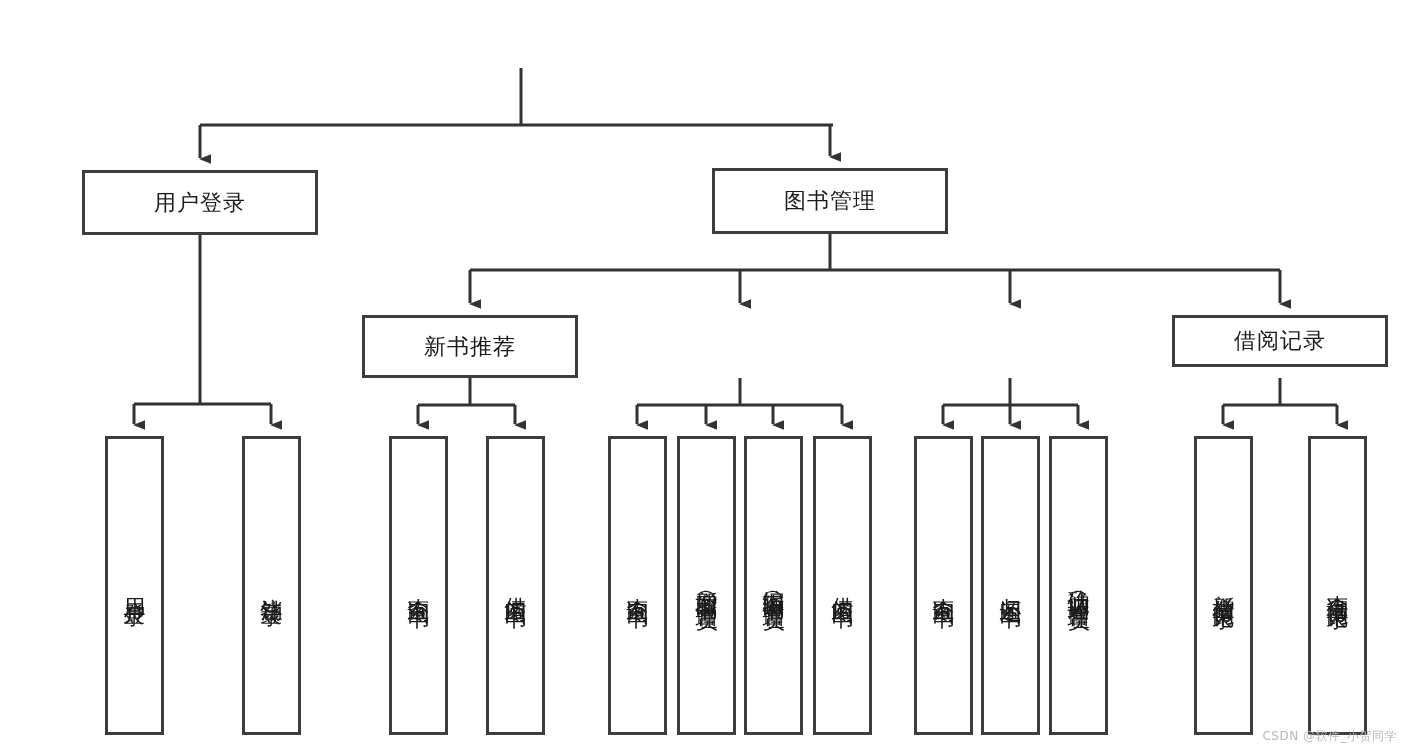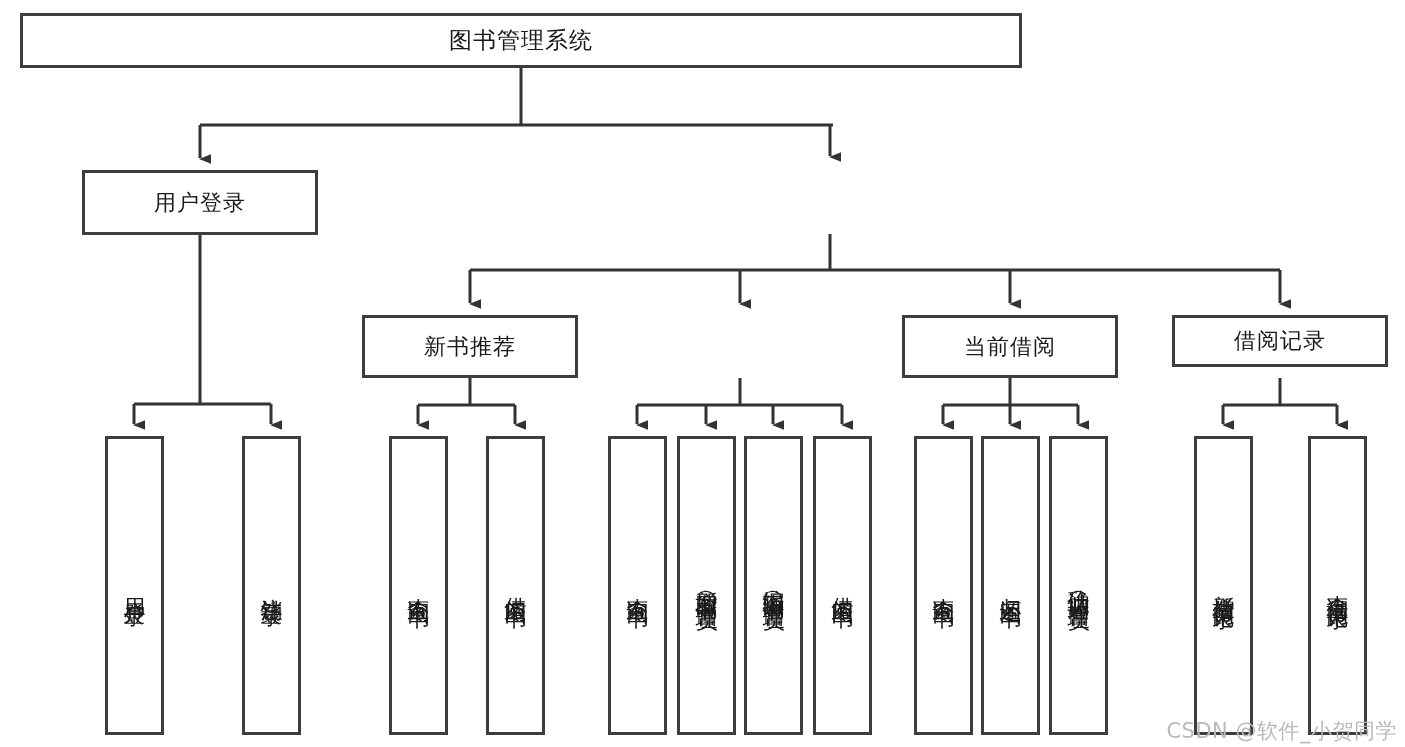--- a/index.html
+++ b/index.html
@@ -48,21 +48,21 @@
     font-size:22px;
     letter-spacing:3px;
     line-height:1.1;
     white-space:nowrap;
     max-height:285px;
   }
   .watermark{
     position:absolute;
     right:8px;
     bottom:2px;
-    font-size:21px;
+    font-size:12px;
     color:#b9b9b9;
     letter-spacing:0.5px;
     z-index:5;
     white-space:nowrap;
   }
 </style>
 </head>
 <body>
 
 <div id="diagram">
@@ -110,33 +110,30 @@
       <path d="M1010,405 L1010,424" marker-end="url(#arrow)"></path>
       <path d="M1078,405 L1078,424" marker-end="url(#arrow)"></path>
 
       <path d="M1280,378 L1280,405"></path>
       <path d="M1223,405 L1337,405"></path>
       <path d="M1223,405 L1223,424" marker-end="url(#arrow)"></path>
       <path d="M1337,405 L1337,424" marker-end="url(#arrow)"></path>
     </g>
   </svg>
 
-  <div class="node root" style="left:20px; top:13px; width:1002px; height:55px;">
-    <span class="label">图书管理系统</span>
-  </div>
 
   <div class="node" style="left:82px; top:170px; width:236px; height:65px;">
     <span class="label">用户登录</span>
   </div>
+  <div class="node" style="left:712px; top:168px; width:236px; height:66px;">
+    <span class="label">图书管理</span>
+  </div>
 
   <div class="node" style="left:362px; top:315px; width:216px; height:63px;">
     <span class="label">新书推荐</span>
-  </div>
-  <div class="node" style="left:902px; top:315px; width:216px; height:63px;">
-    <span class="label">当前借阅</span>
   </div>
   <div class="node" style="left:1172px; top:315px; width:216px; height:52px;">
     <span class="label">借阅记录</span>
   </div>
 
   <div class="node leaf" style="left:105px; top:436px; width:59px; height:299px;">
     <span class="label">用户登录</span>
   </div>
   <div class="node leaf" style="left:242px; top:436px; width:59px; height:299px;">
     <span class="label">注销登录</span>

